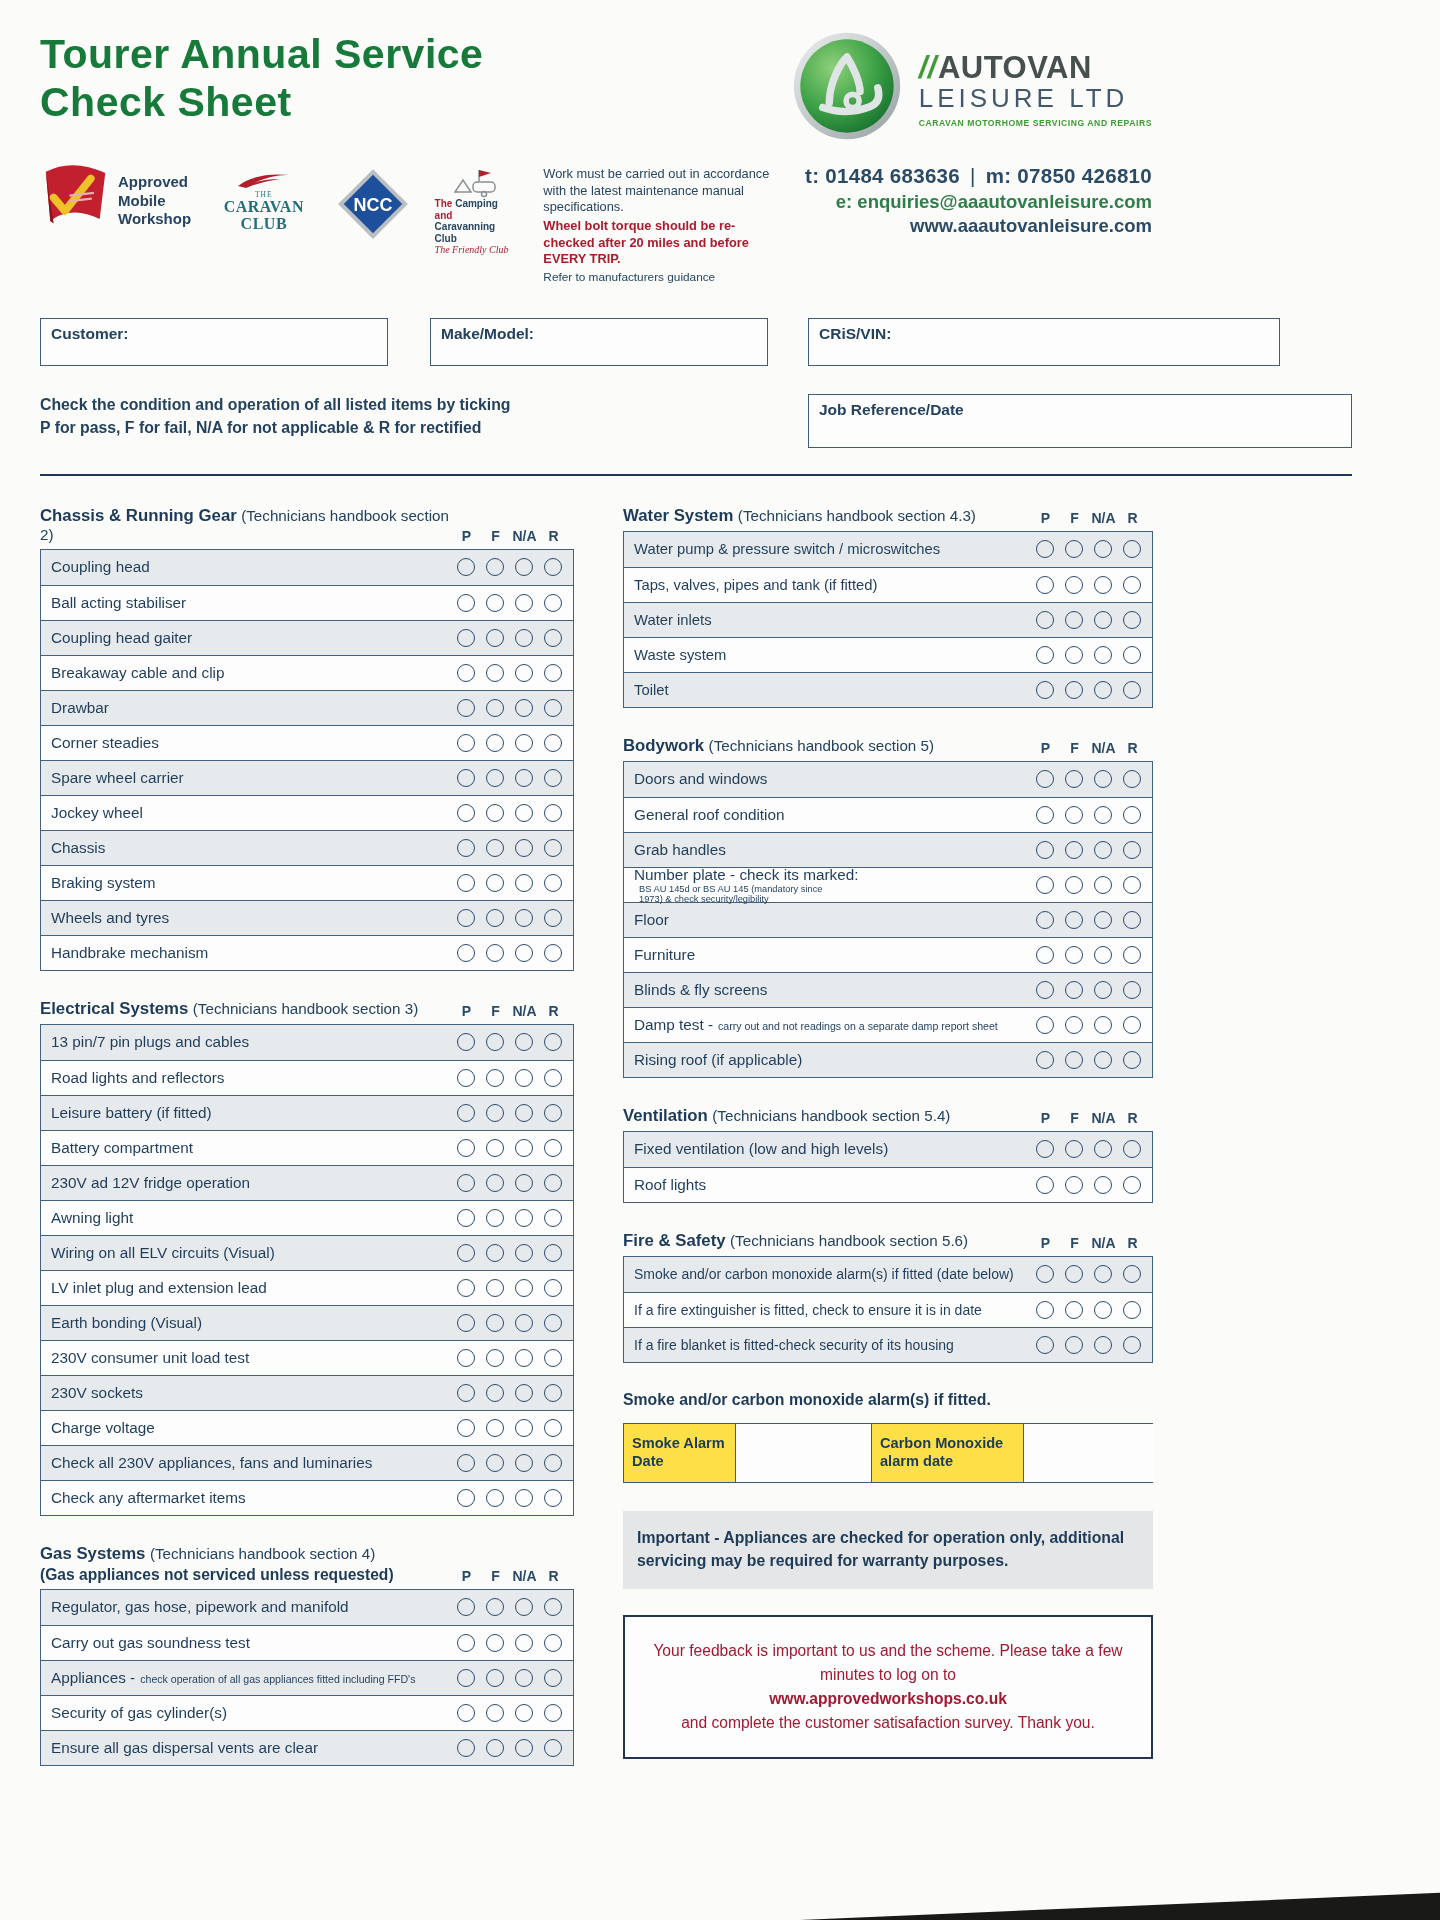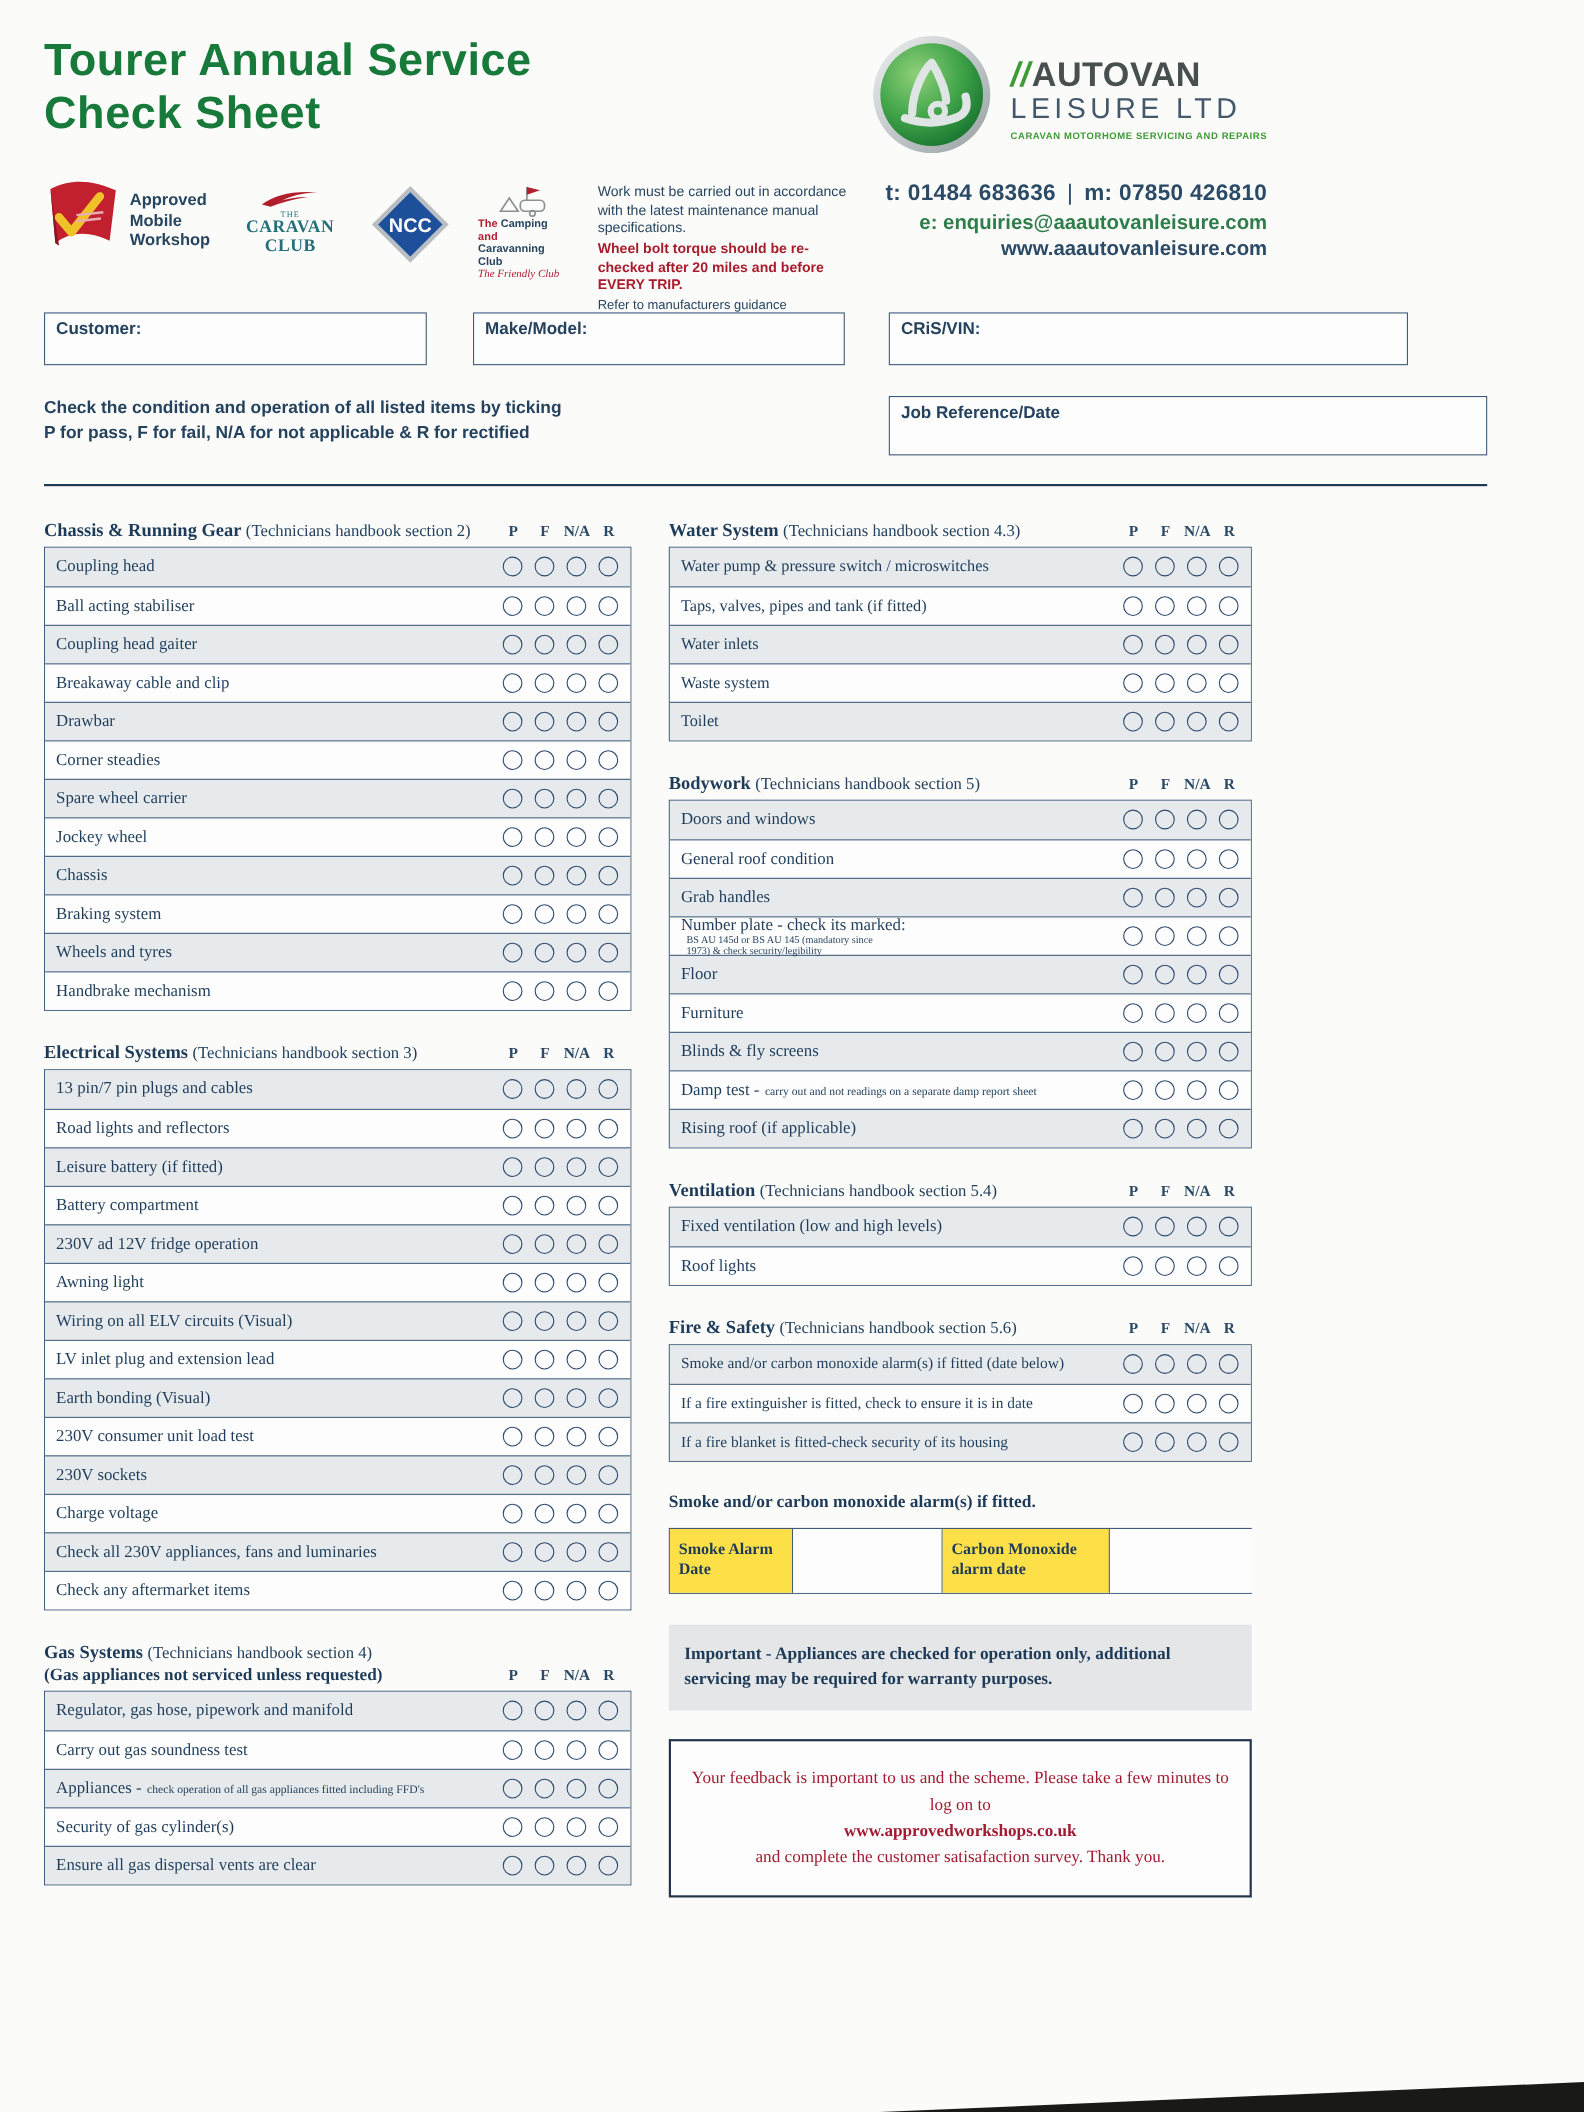--- a/index.html
+++ b/index.html
@@ -37,34 +37,34 @@
   .notice-1 { font-size:12.8px; color:#27455f; line-height:1.3; }
   .notice-2 { font-size:12.8px; color:#a81c2c; font-weight:bold; line-height:1.3; margin-top:2px; }
   .notice-3 { font-size:11.8px; color:#27455f; margin-top:2px; }
   .contact { margin-left:auto; text-align:right; padding-top:0; margin-right:200px; white-space:nowrap; }
   .contact-line1 { font-size:20.5px; color:#2b4a66; font-weight:600; letter-spacing:0.3px; }
   .contact-line1 .sep { color:#2b4a66; margin:0 10px; font-weight:400; }
   .contact-email { font-size:18.5px; color:#2f7d4a; font-weight:600; margin-top:3px; }
   .contact-web { font-size:18.5px; color:#2b4a66; font-weight:600; margin-top:2px; }
 
   
-  .fields-row { display:flex; }
+  .fields-row { display:flex; margin-top:34px; }
   .fbox { border:1.6px solid #3f5b79; height:48px; padding:6px 10px; font-size:15.5px; font-weight:bold; color:#24425e; background:#fdfdfd; }
   .fbox.customer { width:348px; }
   .fbox.makemodel { width:338px; margin-left:42px; }
   .fbox.crisvin { width:472px; margin-left:40px; }
 
   .instr-row { display:flex; margin-top:28px; align-items:flex-start; }
   .instructions { width:728px; font-size:15.8px; font-weight:600; color:#24425e; line-height:1.45; }
   .fbox.jobref { width:544px; height:54px; margin-left:auto; }
 
   .divider { border:none; border-top:2.6px solid #1f3a57; margin-top:26px; }
 
   
-  .cols { display:flex; gap:34px; margin-top:30px;font-family:Liberation Serif, serif; }
+  .cols { display:flex; gap:49px; margin-top:30px; }
   .col-left { width:534px; }
   .col-right { width:530px; }
   .sec { margin-bottom:28px; }
   .sec-head { display:flex; align-items:flex-end; margin-bottom:5px; }
   .sec-titles { flex:1; }
   .sec-title { font-size:16.8px; font-weight:bold; color:#1d3b58; }
   .sec-sub { font-size:15.2px; color:#24425e; }
   .sec-line2 { display:block; font-size:15.6px; font-weight:bold; color:#1d3b58; margin-top:2px; }
   .sec-line2:empty { display:none; }
   .pfnar { display:grid; grid-template-columns:repeat(4,29px); padding-right:6px; }

